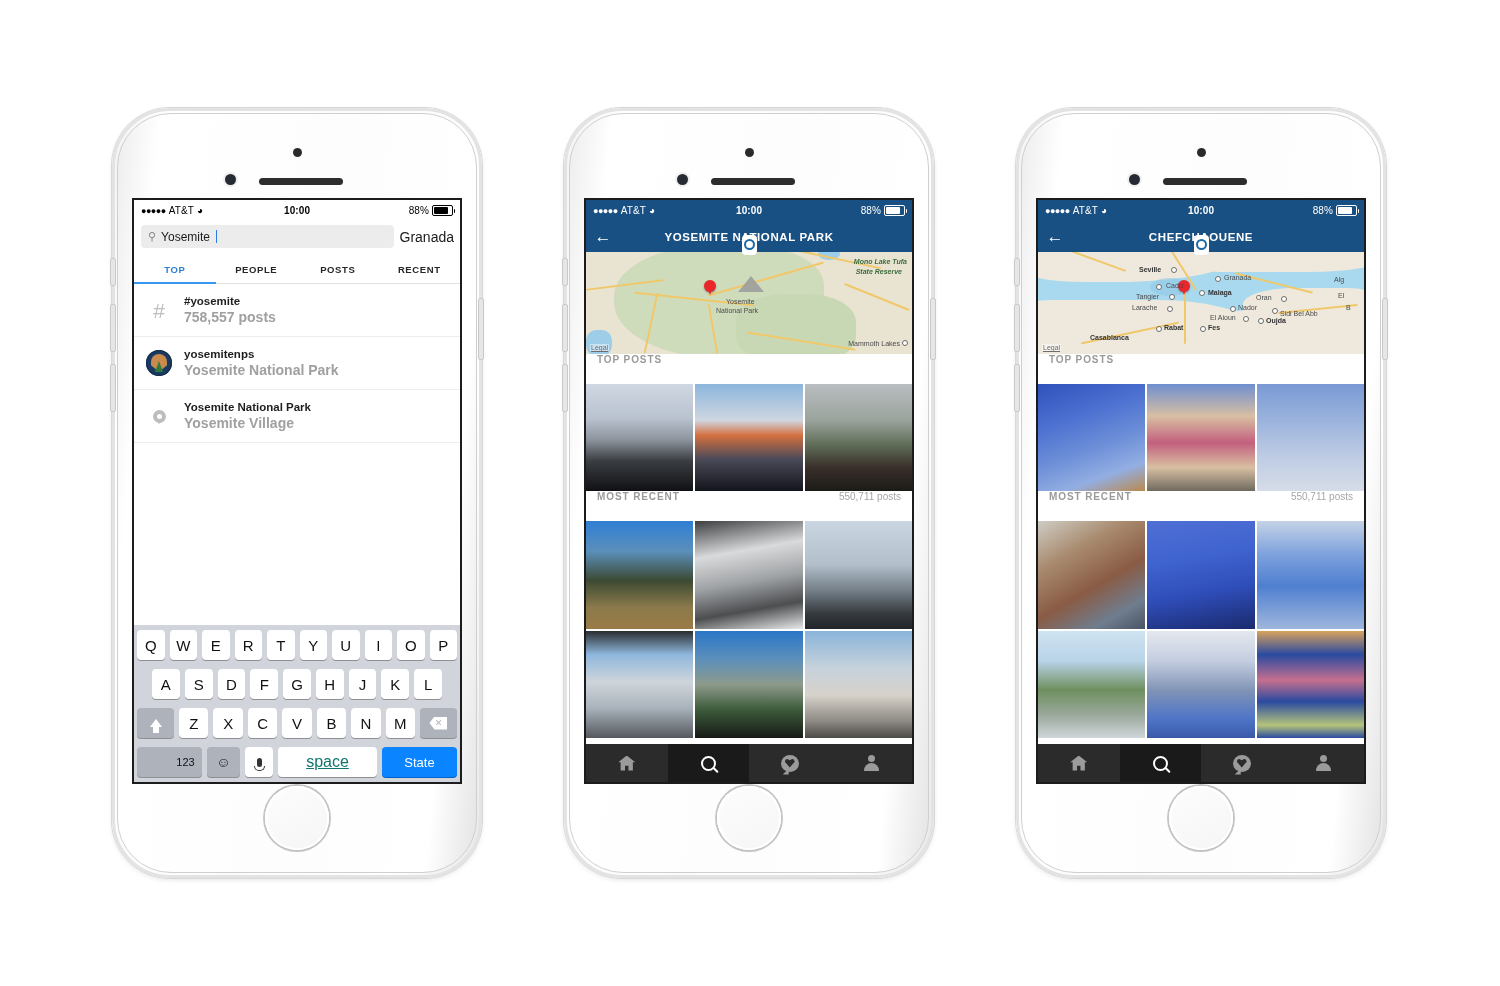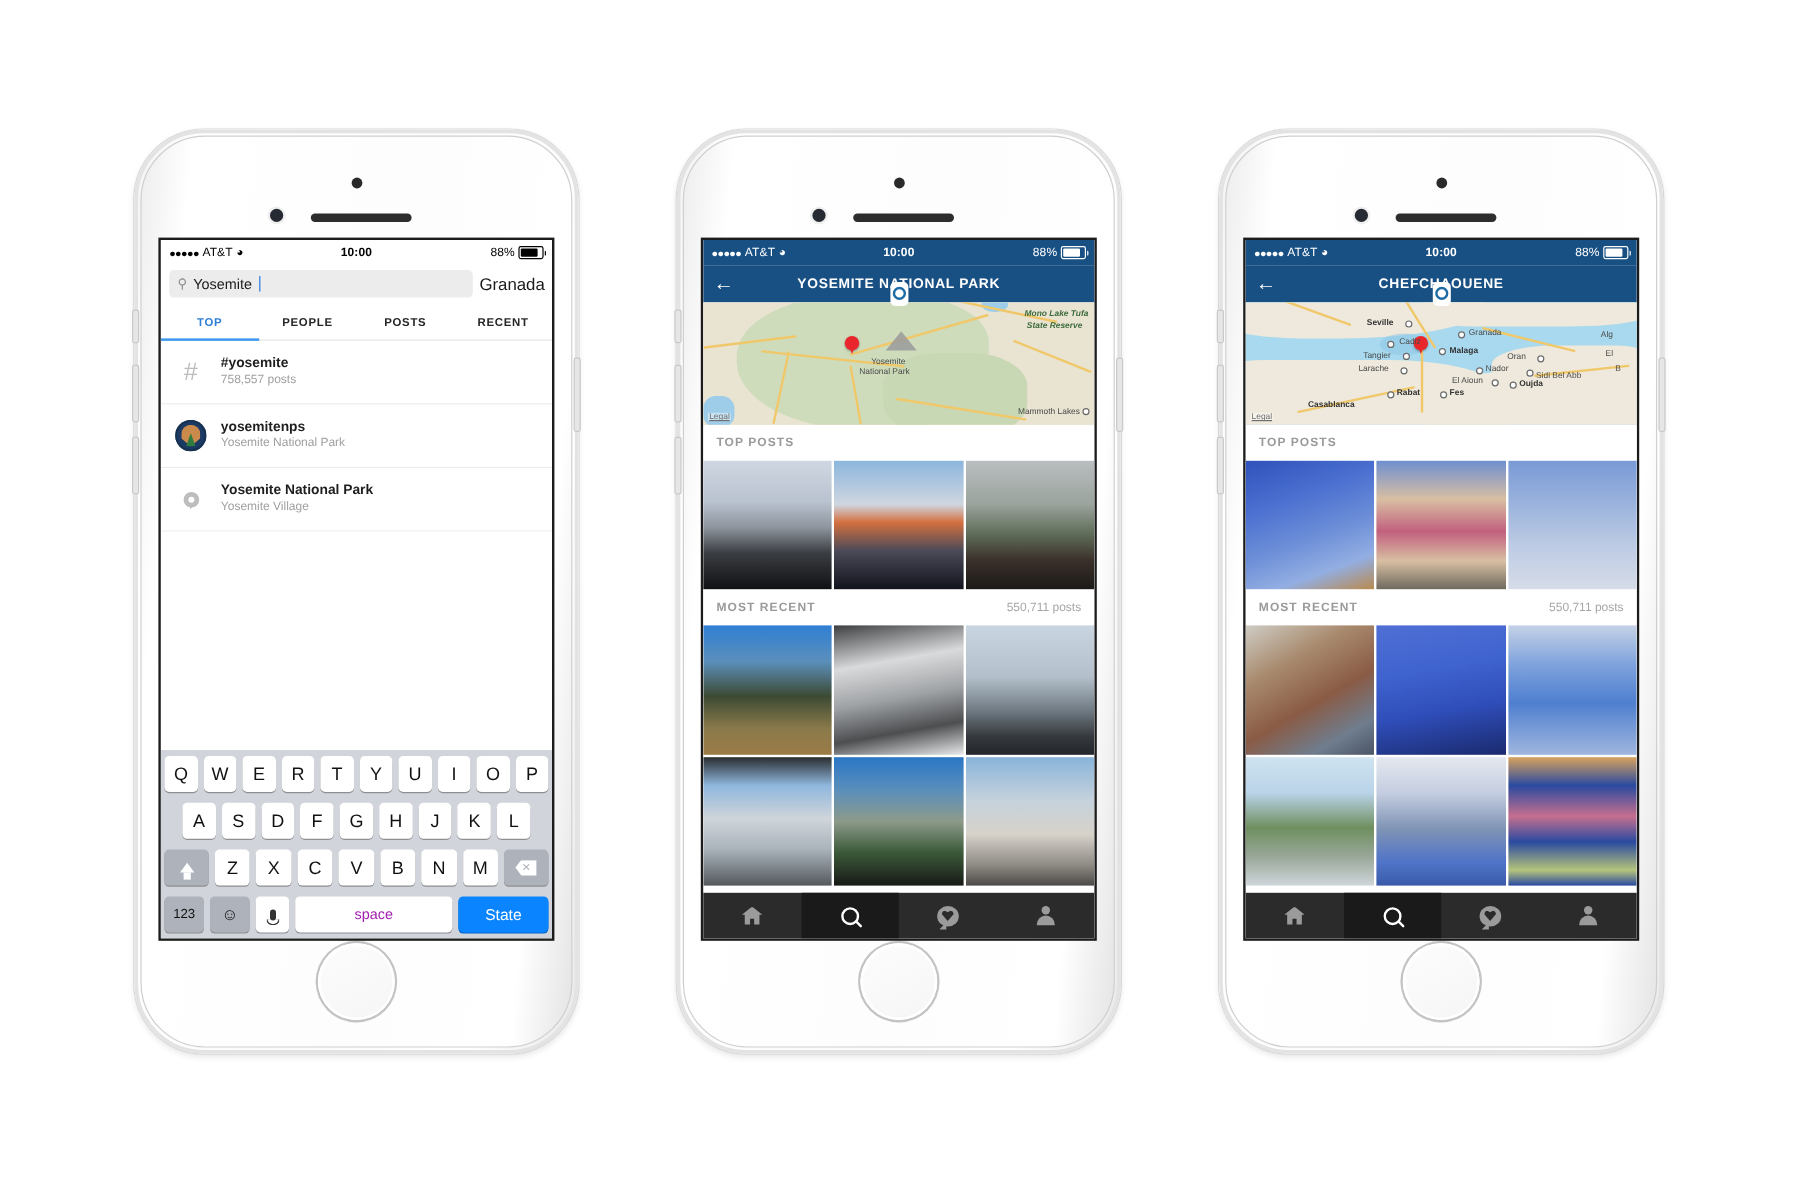--- a/index.html
+++ b/index.html
@@ -106,43 +106,43 @@
            background:#2f7d3e;clip-path:polygon(50% 0,100% 100%,0 100%);}
   .pinicon{width:13px;height:13px;border-radius:50% 50% 50% 50%;background:#bdbdbd;position:relative;}
   .pinicon:before{content:"";position:absolute;left:4px;top:4px;width:5px;height:5px;border-radius:50%;background:#fff;}
   .pinicon:after{content:"";position:absolute;left:4.5px;top:10px;width:4px;height:5px;background:#bdbdbd;
            clip-path:polygon(50% 100%,0 0,100% 0);}
   .spinner{width:16px;height:16px;position:relative;}
   .spinner span{position:absolute;left:50%;top:50%;width:1.4px;height:5px;background:#cfcfcf;
            margin-left:-0.7px;margin-top:-7.5px;border-radius:1px;transform-origin:0.7px 7.5px;}
   .res .txt{display:flex;flex-direction:column;justify-content:center;gap:1px;}
   .res .t1{font-size:11.5px;font-weight:700;color:#1e1e1e;line-height:1.25;}
-  .res .t2{font-size:10px;color:#a0a0a0;line-height:1.25;}
+  .res .t2{font-size:14px;color:#a0a0a0;line-height:1.25;font-weight:bold;}
   .res .t1.plain{font-weight:400;color:#9b9b9b;font-size:11.5px;}
   .res.searching{border-bottom:none;}
   .listfill{flex:1;background:#fff;}
 
   
   .keyboard{background:#d1d4da;padding:5px 3px 5px;flex:0 0 auto;}
   .krow{display:flex;justify-content:center;gap:5px;margin-bottom:9px;}
   .krow:last-child{margin-bottom:0;}
   .key{
     background:#fff;border-radius:4px;height:30px;flex:1;
     display:flex;align-items:center;justify-content:center;
     font-size:15px;color:#111;box-shadow:0 1px 0 #8e8f92;
   }
   .krow.r2{padding:0 15px;}
   .kgrey{background:#adb2bb;box-shadow:0 1px 0 #8e8f92;}
   .kshift{flex:0 0 37px;color:#fff;font-size:15px;}
   .kdel{flex:0 0 37px;color:#fff;font-size:13px;}
   .krow.r4{gap:5px;}
-  .k123{flex:0 0 33px;font-size:11px;}
+  .k123{flex:0 0 33px;font-size:11px;padding-left:32px;}
   .kemoji{flex:0 0 33px;font-size:14px;}
   .kmic{flex:0 0 28px;font-size:13px;background:#fff;}
-  .kspace{flex:1;font-size:12px;color:#a21caf;}
+  .kspace{flex:1;font-size:16px;color:#0f766e;text-decoration:underline;}
   .ksearch{flex:0 0 75px;background:#0a84ff;color:#fff;font-size:13px;box-shadow:0 1px 0 #0062c4;}
 
   .shiftarrow{display:inline-block;width:0;height:0;border-left:6px solid transparent;
     border-right:6px solid transparent;border-bottom:8px solid #fff;position:relative;}
   .shiftarrow:after{content:"";position:absolute;left:-3px;top:8px;width:6px;height:6px;background:#fff;}
   .delx{display:inline-block;width:18px;height:13px;background:#fff;
     clip-path:polygon(28% 0,100% 0,100% 100%,28% 100%,0 50%);
     position:relative;color:#adb2bb;font-size:9px;line-height:13px;text-align:center;}
   .micglyph{width:5px;height:9px;background:#333;border-radius:3px;position:relative;}
   .micglyph:after{content:"";position:absolute;left:-3px;top:8px;width:11px;height:5px;
@@ -174,21 +174,21 @@
   .roadv{position:absolute;background:#f0c86a;width:1.6px;border-radius:1px;}
   .mtn{position:absolute;width:0;height:0;border-left:13px solid transparent;
     border-right:13px solid transparent;border-bottom:16px solid #9a9a9a;opacity:.85;}
   .water{position:absolute;background:#9dcde8;}
 
   
   .map3{background:#a8d9ef;}
   .land{position:absolute;background:#eee9dc;}
 
   
-  .sect{background:#fff;height:30px;flex:0 0 30px;display:flex;align-items:center;
+  .sect{background:#fff;height:30px;flex:0 0 30px;display:flex;align-items:flex-start;
         justify-content:space-between;padding:0 11px;}
   .sect .lbl{font-size:10px;font-weight:700;letter-spacing:.9px;color:#9a9a9a;}
   .sect .cnt{font-size:10px;color:#a6a6a6;}
 
   
   .grid{display:grid;grid-template-columns:repeat(3,1fr);gap:2px;background:#fff;}
   .cell{width:100%;aspect-ratio:1/1;overflow:hidden;position:relative;background:#777;}
   .gridwrap{flex:1;overflow:hidden;}
 
   

